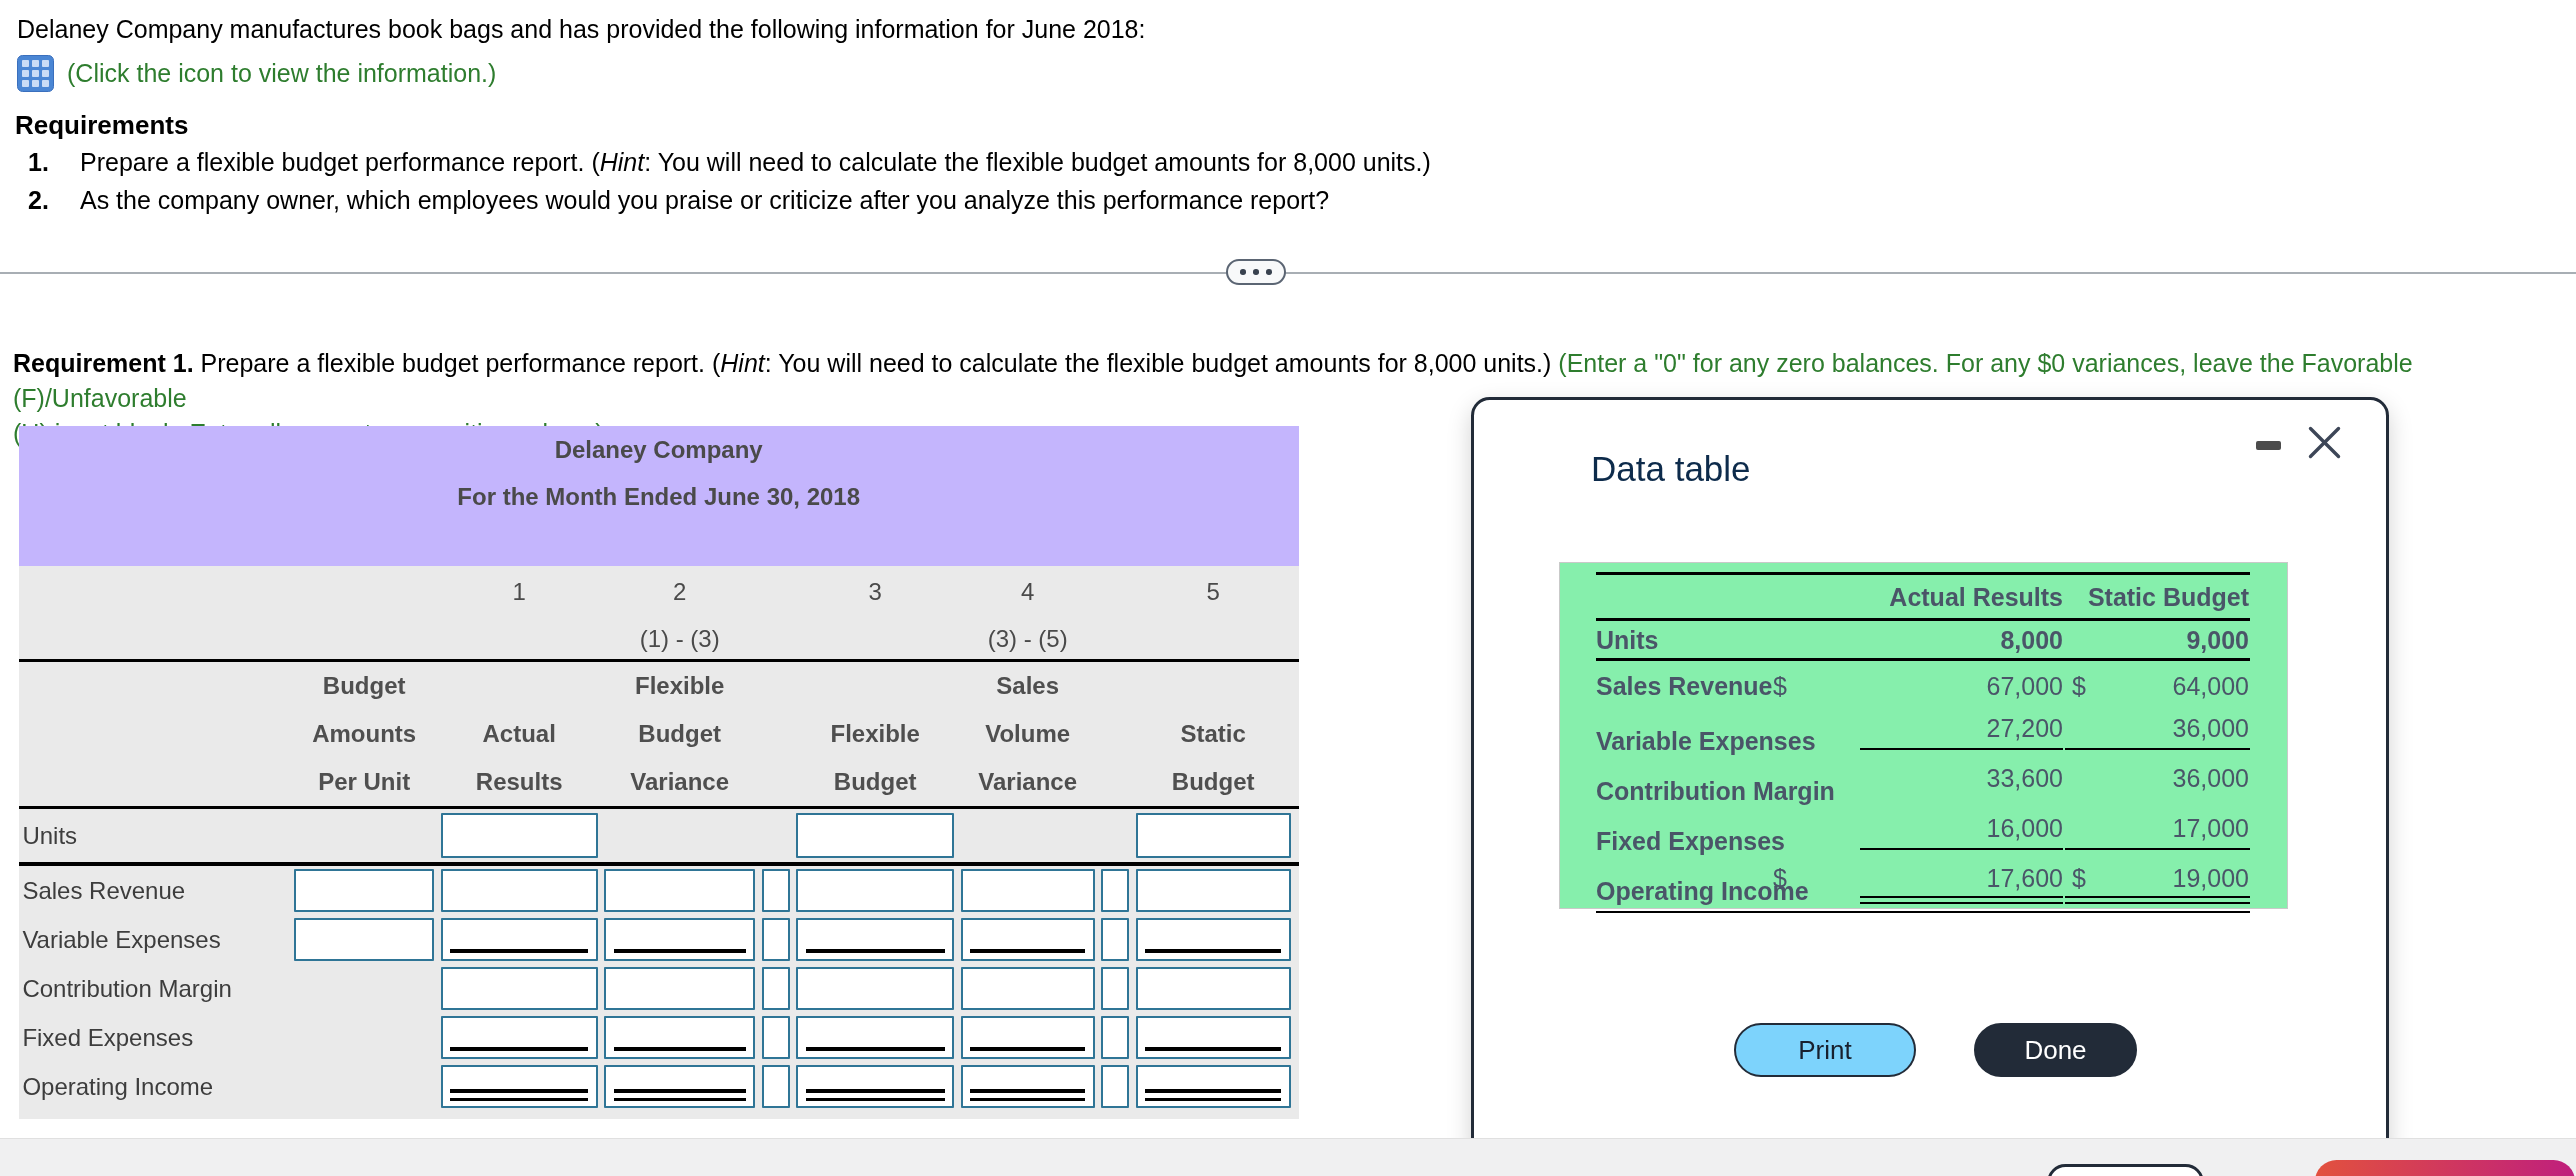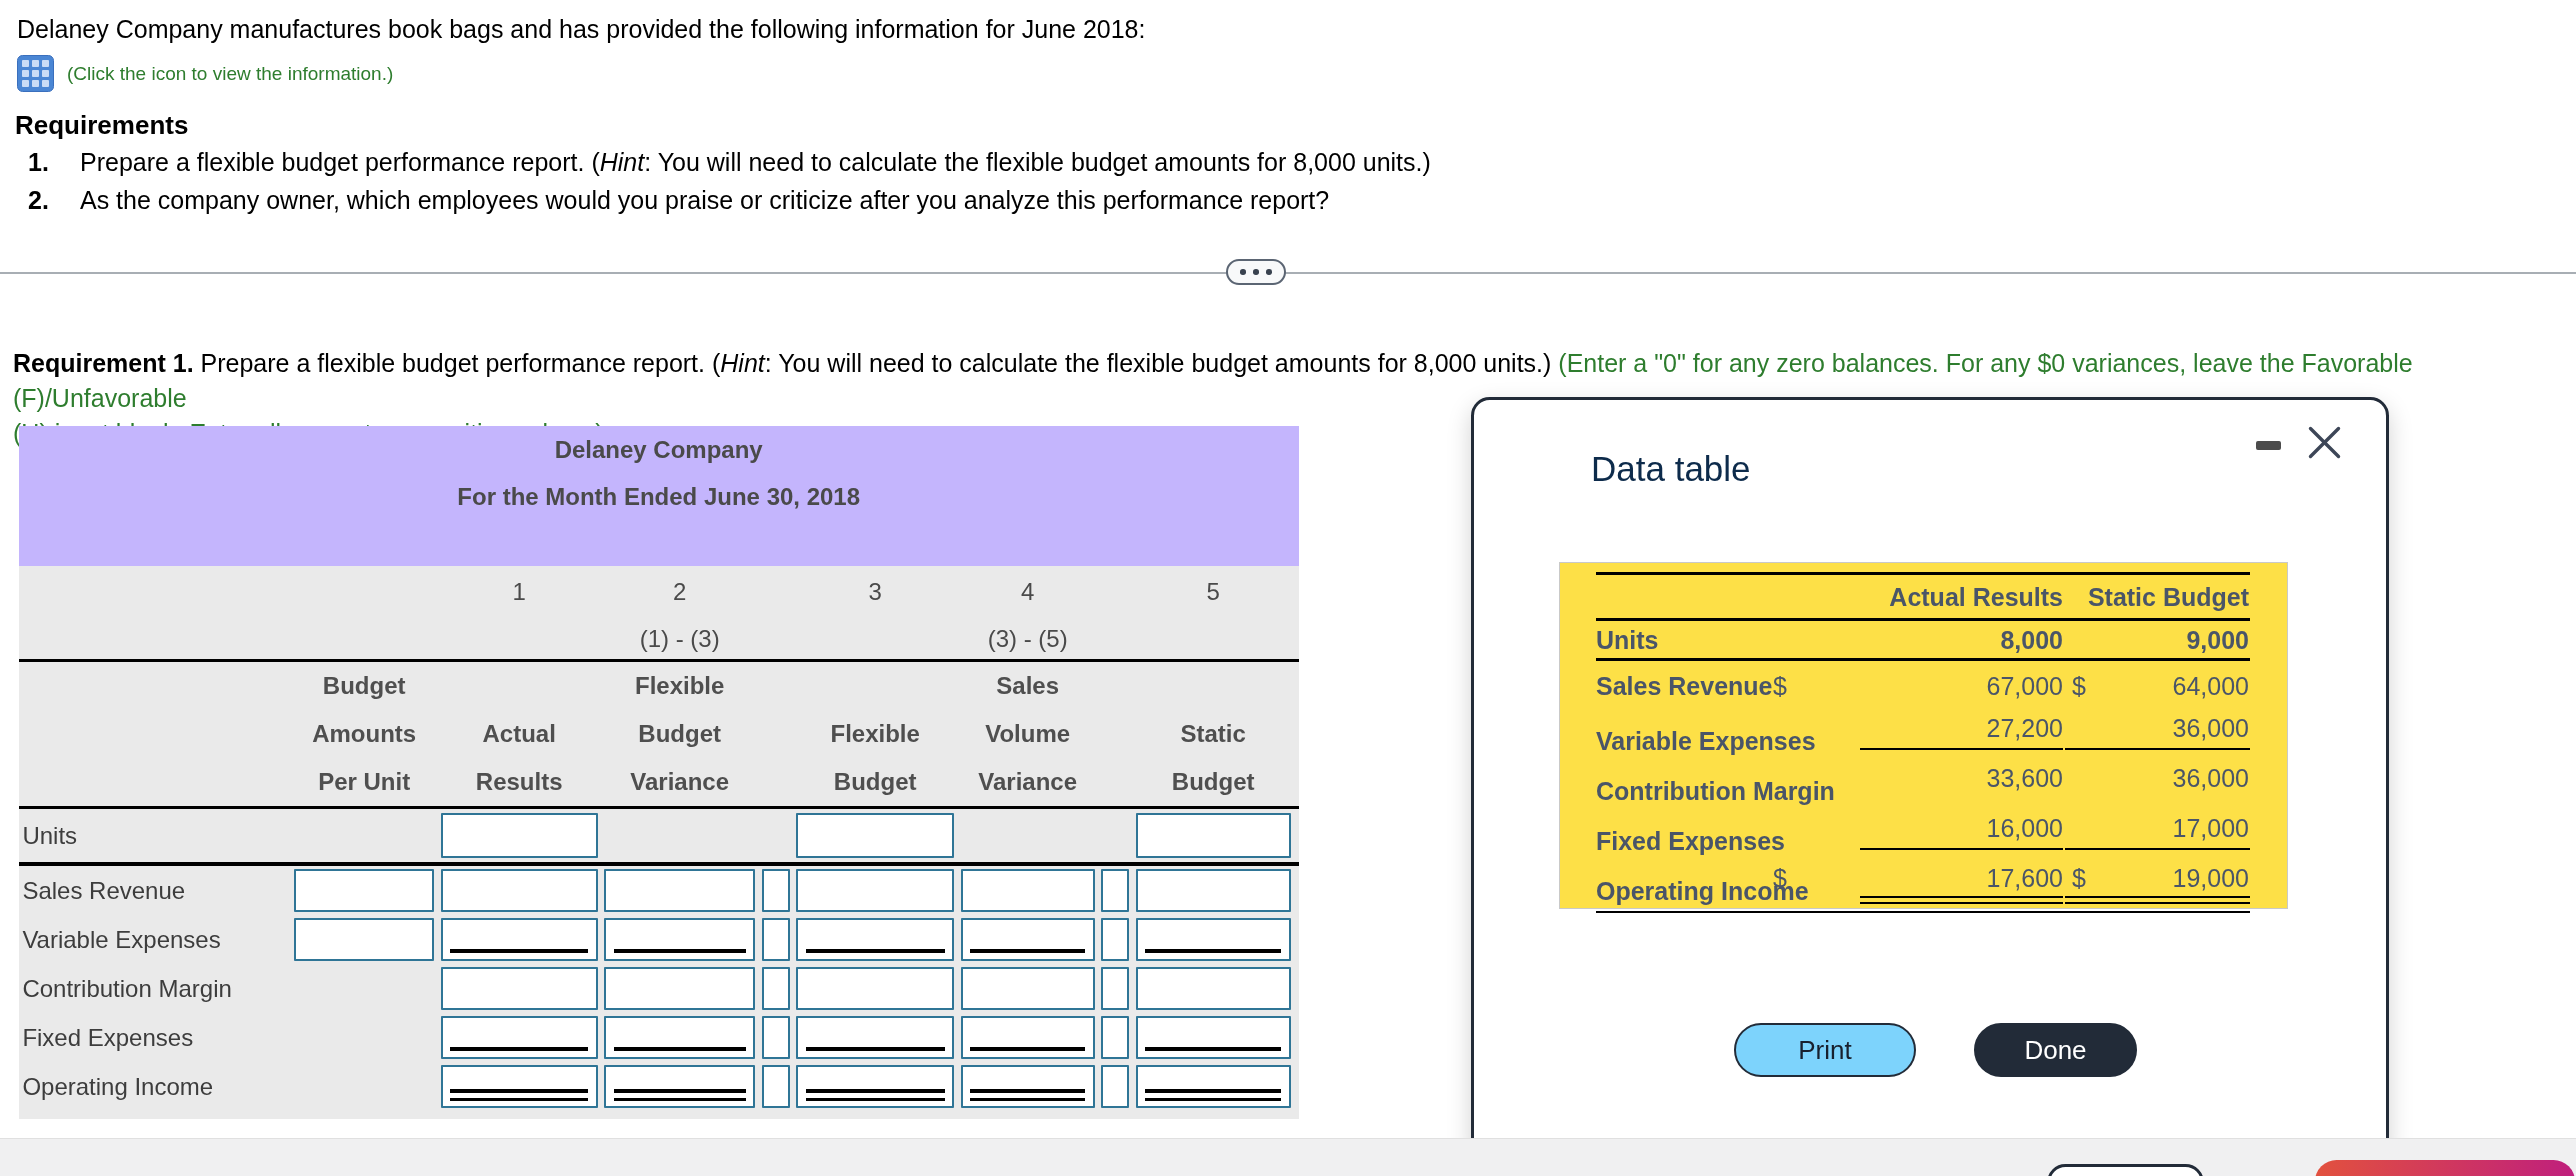--- a/index.html
+++ b/index.html
@@ -14,21 +14,21 @@
   
   .intro{left:17px;top:15px;font-size:25px;}
   .icon-line{left:17px;top:54px;height:39px;display:flex;align-items:center;}
   .grid-icon{
     width:37px;height:37px;background:#4a86d4;border:1.9px solid #3a6fbd;border-radius:5.6px;
     display:grid;grid-template-columns:1fr 1fr 1fr;grid-template-rows:1fr 1fr 1fr;
     gap:2.8px;padding:3.7px;box-sizing:border-box;cursor:pointer;
   }
   .grid-icon span{background:#c9dcf6;border-radius:0.9px;}
   .green-text{color:#2e7d2e;}
-  .icon-line .link{margin-left:13px;font-size:19px;}
+  .icon-line .link{margin-left:13px;font-size:25px;}
   .req-head{left:15px;top:110px;font-size:26px;font-weight:bold;}
   .req-item{left:0;font-size:25px;}
   .req-item .num{position:absolute;left:28px;font-weight:bold;}
   .req-item .txt{position:absolute;left:80px;width:2428px;}
   .hint-i{font-style:italic;}
 
   .divider-line{left:0;top:272px;width:2576px;height:1.9px;background:#a8aeb4;}
   .more-pill{
     left:1226px;top:259px;width:60px;height:26px;background:#f8f9fa;
     border:2.8px solid #5b6573;border-radius:15px;box-sizing:border-box;
@@ -74,21 +74,21 @@
   .popup{
     left:1471px;top:397px;width:918px;height:763px;background:#fff;
     border:3.7px solid #222b38;border-radius:18.7px;box-sizing:border-box;
     box-shadow:0 9.3px 24px rgba(0,0,0,0.18);
   }
   .popup-title{position:absolute;left:117px;top:49px;font-size:35px;color:#0d2b4b;font-weight:500;}
   .min-bar{position:absolute;left:782px;top:41px;width:25px;height:9.3px;background:#4c4c4c;border-radius:1.9px;cursor:pointer;}
   .close-x{position:absolute;left:829px;top:20.5px;width:43px;height:43px;cursor:pointer;}
   .panel{
     position:absolute;left:85px;top:162px;width:729px;height:347px;
-    border:1.9px solid #c9c9c9;box-sizing:border-box;background:#fde047;
+    border:1.9px solid #c9c9c9;box-sizing:border-box;background:#86efac;
   }
   .ptable{position:absolute;left:36px;top:9.3px;width:654px;color:#4a5568;font-size:25px;}
   .pline{height:2.8px;background:#000;}
   .phead{position:relative;height:43px;font-weight:bold;}
   .phead .h-a{position:absolute;left:177px;width:290px;top:7.5px;text-align:right;}
   .phead .h-s{position:absolute;left:476px;width:177px;top:7.5px;text-align:right;}
   .punits{position:relative;height:37px;font-weight:bold;}
   .punits .plabel{position:absolute;left:0;top:5.6px;}
   .punits .n-a{position:absolute;left:224px;width:243px;top:5.6px;text-align:right;}
   .punits .n-s{position:absolute;left:504px;width:149px;top:5.6px;text-align:right;}

